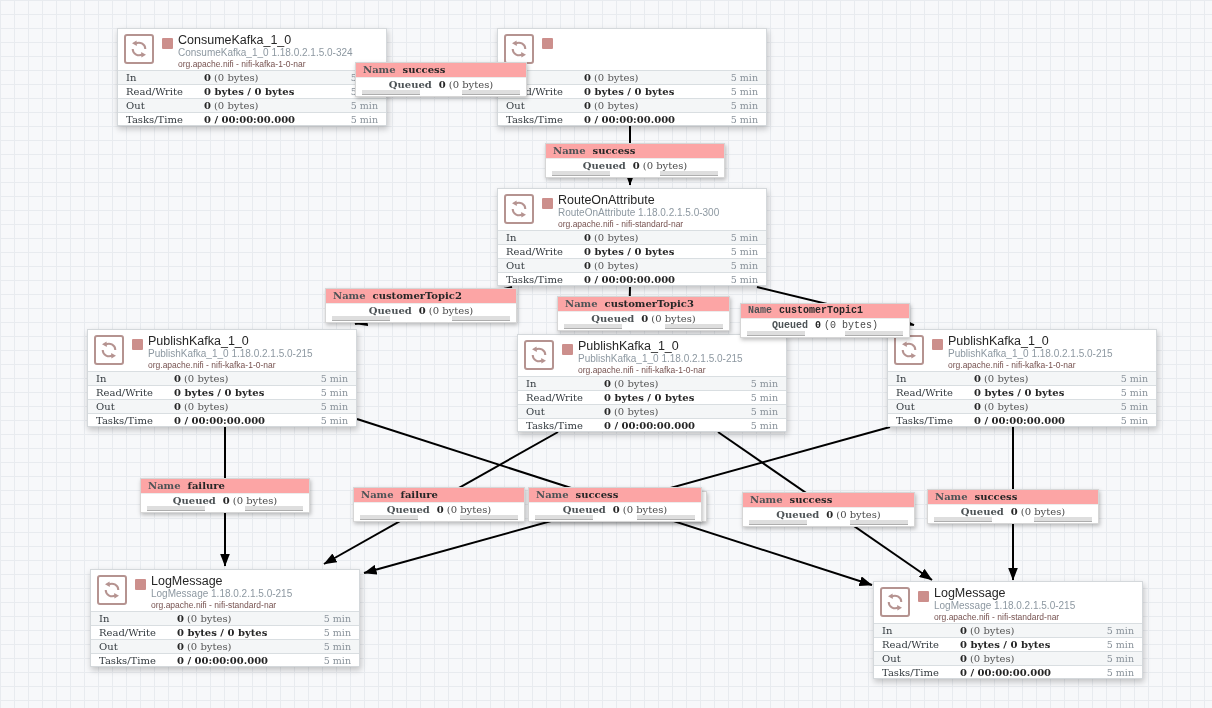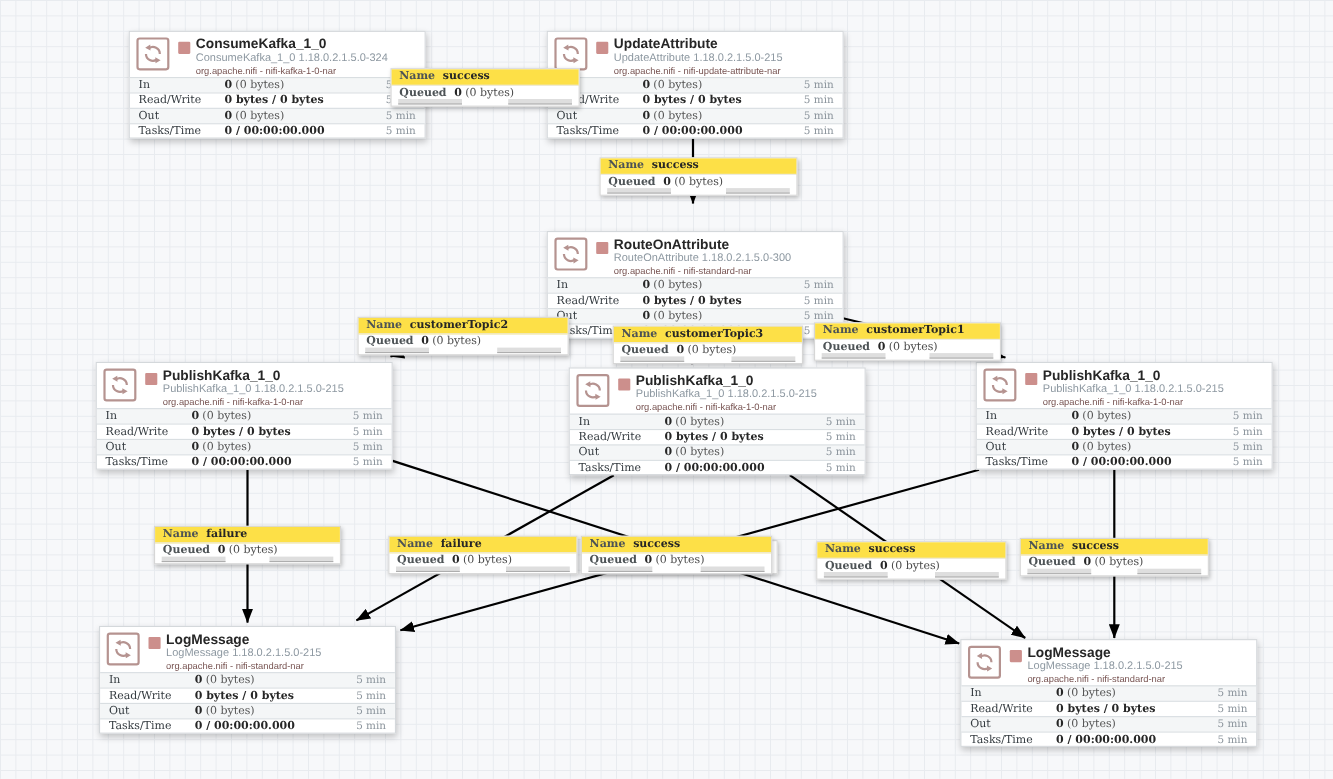--- a/index.html
+++ b/index.html
@@ -34,21 +34,21 @@
     border:2px solid var(--icon,#b59390);border-radius:3px;
     display:flex;align-items:center;justify-content:center;background:#fff;
   }
   .proc-icon svg path{stroke:var(--icon,#b59390);}
   .proc-icon svg polygon{fill:var(--icon,#b59390);}
   .stop-square{
     position:absolute;left:44px;top:9px;width:11px;height:11px;border-radius:1px;
     background:var(--stopped_square,#cc8f8c);
   }
   .proc-titles{position:absolute;left:60px;top:4px;right:4px;white-space:nowrap;overflow:hidden;}
-  .proc-name{font-size:12.5px;line-height:14px;font-weight:bold;color:var(--title,#262626);}
+  .proc-name{font-size:12.5px;line-height:14px;font-weight:normal;color:var(--title,#262626);}
   .proc-type{font-size:10px;line-height:12px;color:var(--type_text,#8d98a1);}
   .proc-bundle{font-size:8.5px;line-height:10px;color:var(--bundle_text,#775351);}
   .stats{font-family:"DejaVu Serif",serif;}
   .stat-row{
     display:flex;align-items:center;height:13px;line-height:13px;
     border-top:1px solid var(--row_sep,#d9dee1);
     font-size:10px;color:var(--stat_label,#333a3f);
   }
   .stat-row:nth-child(odd){background:var(--row_alt,#f4f6f7);}
   .stat-label{width:78px;padding-left:8px;flex:none;}
@@ -60,22 +60,22 @@
 
   
   .conn-label{
     position:absolute;box-sizing:border-box;background:#fff;
     border:1px solid var(--label_border,#d6d6d6);
     box-shadow:1px 2px 4px rgba(0,0,0,.25);
     font-family:"DejaVu Serif",serif;font-size:10px;
     pointer-events:auto;
   }
   .conn-row{line-height:12px;white-space:nowrap;overflow:hidden;}
-  .name-row{padding:1px 7px 1px;border-bottom:1px solid #ececec;background:#fde047;}
-  .queued-row{padding:1px 7px 5px;position:relative;}
+  .name-row{padding:1px 7px 1px;border-bottom:1px solid #ececec;background:#fca5a5;}
+  .queued-row{padding:1px 7px 5px;position:relative;text-align:center;}
   .conn-label .k{font-weight:bold;color:var(--label_key,#4d5356);}
   .conn-label .v{font-weight:bold;color:var(--label_value,#262626);margin-left:7px;}
   .conn-label .r{font-weight:normal;color:#4b4b4b;margin-left:3px;}
   .bar{position:absolute;bottom:1px;height:4px;width:58px;
     background:var(--bar,#dedede);border-bottom:1px solid #aeaeae;}
   .bar.bl{left:6px;}
   .bar.br{right:6px;}
   .conn-label.covered{height:31px;}
 </style>
 </head>
@@ -149,54 +149,49 @@
     <div class="proc-header">
       <div class="proc-icon">
         <svg viewBox="0 0 20 20" width="20" height="20">
           <path d="M16.3 10 A6.3 6.3 0 0 0 6.4 4.9" fill="none" stroke-width="2"></path>
           <polygon points="7.6,1.5 3.0,4.3 7.8,7.0"></polygon>
           <path d="M3.7 10 A6.3 6.3 0 0 0 13.6 15.1" fill="none" stroke-width="2"></path>
           <polygon points="12.4,18.5 17.0,15.7 12.2,13.0"></polygon>
         </svg>
       </div>
       <div class="stop-square"></div>
-      <div class="proc-titles">
-        <div class="proc-name">UpdateAttribute</div>
-        <div class="proc-type">UpdateAttribute 1.18.0.2.1.5.0-215</div>
-        <div class="proc-bundle">org.apache.nifi - nifi-update-attribute-nar</div>
-      </div>
-    </div>
-    <div class="stats">
-  <div class="stat-row">
-    <span class="stat-label">In</span>
-    <span class="stat-value"><b>0</b><span class="rest">(0 bytes)</span></span>
-    <span class="stat-window">5 min</span>
-  </div>
-
-  <div class="stat-row">
-    <span class="stat-label">Read/Write</span>
-    <span class="stat-value"><b>0 bytes / 0 bytes</b><span class="rest"></span></span>
-    <span class="stat-window">5 min</span>
-  </div>
-
-  <div class="stat-row">
-    <span class="stat-label">Out</span>
-    <span class="stat-value"><b>0</b><span class="rest">(0 bytes)</span></span>
-    <span class="stat-window">5 min</span>
-  </div>
-
-  <div class="stat-row">
-    <span class="stat-label">Tasks/Time</span>
-    <span class="stat-value"><b>0 / 00:00:00.000</b><span class="rest"></span></span>
-    <span class="stat-window">5 min</span>
-  </div>
-</div>
-  </div>
-
-  <div class="processor" style="left: 497px; top: 188px; margin-top: 22px;">
+    </div>
+    <div class="stats">
+  <div class="stat-row">
+    <span class="stat-label">In</span>
+    <span class="stat-value"><b>0</b><span class="rest">(0 bytes)</span></span>
+    <span class="stat-window">5 min</span>
+  </div>
+
+  <div class="stat-row">
+    <span class="stat-label">Read/Write</span>
+    <span class="stat-value"><b>0 bytes / 0 bytes</b><span class="rest"></span></span>
+    <span class="stat-window">5 min</span>
+  </div>
+
+  <div class="stat-row">
+    <span class="stat-label">Out</span>
+    <span class="stat-value"><b>0</b><span class="rest">(0 bytes)</span></span>
+    <span class="stat-window">5 min</span>
+  </div>
+
+  <div class="stat-row">
+    <span class="stat-label">Tasks/Time</span>
+    <span class="stat-value"><b>0 / 00:00:00.000</b><span class="rest"></span></span>
+    <span class="stat-window">5 min</span>
+  </div>
+</div>
+  </div>
+
+  <div class="processor" style="left: 497px; top: 188px;">
     <div class="proc-header">
       <div class="proc-icon">
         <svg viewBox="0 0 20 20" width="20" height="20">
           <path d="M16.3 10 A6.3 6.3 0 0 0 6.4 4.9" fill="none" stroke-width="2"></path>
           <polygon points="7.6,1.5 3.0,4.3 7.8,7.0"></polygon>
           <path d="M3.7 10 A6.3 6.3 0 0 0 13.6 15.1" fill="none" stroke-width="2"></path>
           <polygon points="12.4,18.5 17.0,15.7 12.2,13.0"></polygon>
         </svg>
       </div>
       <div class="stop-square"></div>
@@ -491,21 +486,21 @@
     <div class="conn-row name-row">
       <span class="k">Name</span><span class="v">customerTopic3</span>
     </div>
     <div class="conn-row queued-row">
       <span class="k">Queued</span><span class="v">0</span><span class="r">(0 bytes)</span>
       <span class="bar bl"></span>
       <span class="bar br"></span>
     </div>
   </div>
 
-  <div class="conn-label" style="left: 740px; top: 293px; width: 170px;">
+  <div class="conn-label" style="left: 740px; top: 303px; width: 170px; font-family: Liberation Mono, monospace;">
     <div class="conn-row name-row">
       <span class="k">Name</span><span class="v">customerTopic1</span>
     </div>
     <div class="conn-row queued-row">
       <span class="k">Queued</span><span class="v">0</span><span class="r">(0 bytes)</span>
       <span class="bar bl"></span>
       <span class="bar br"></span>
     </div>
   </div>
 

